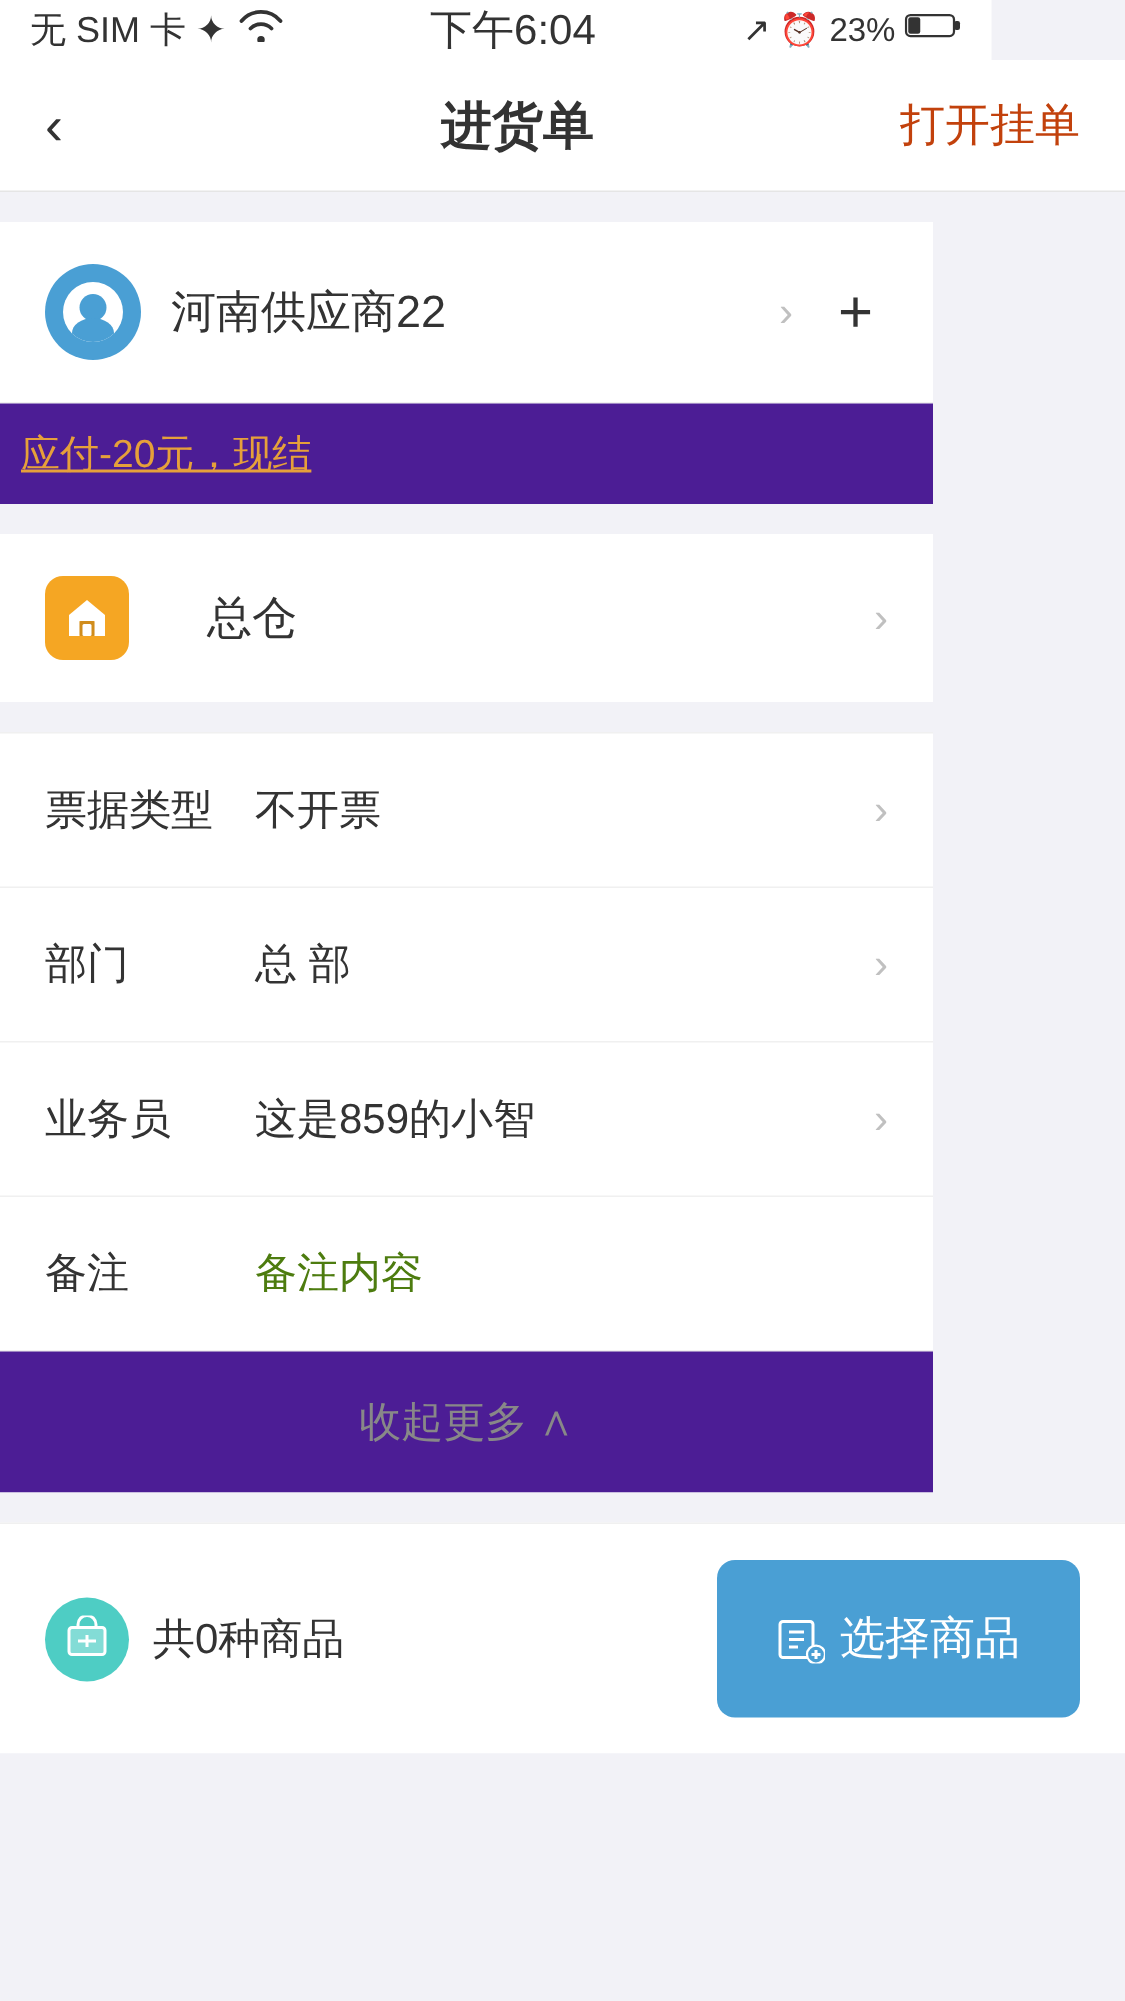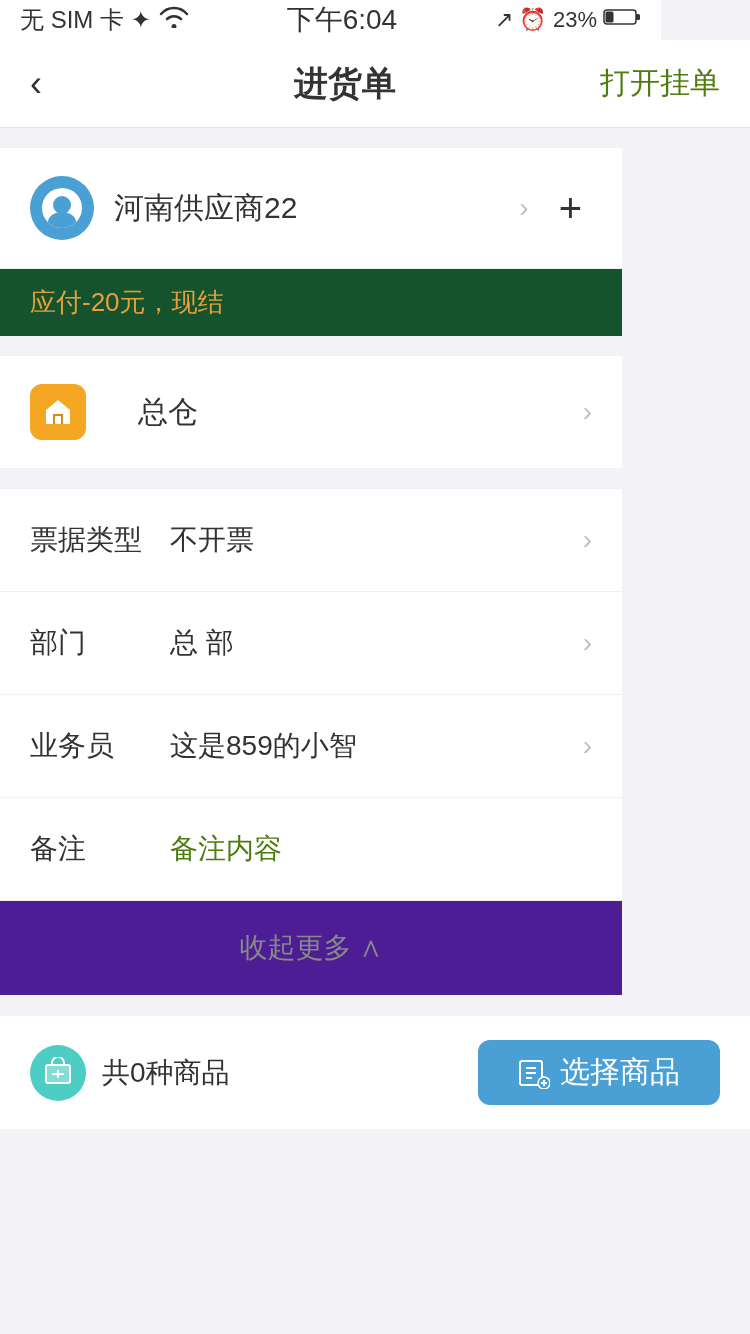--- a/index.html
+++ b/index.html
@@ -47,21 +47,21 @@
       cursor: pointer;
       width: 60px;
     }
     .nav-title {
       font-size: 34px;
       font-weight: 600;
       color: #333;
     }
     .nav-action {
       font-size: 30px;
-      color: #4d7c0f;
+      color: #c2410c;
       cursor: pointer;
     }
 
     
     .section-divider {
       width: 750px;
       height: 20px;
       background: #f2f2f7;
     }
 
@@ -136,24 +136,25 @@
     .add-btn {
       font-size: 40px;
       color: #333;
       font-weight: 300;
       cursor: pointer;
       padding: 0 10px;
     }
 
     
     .notice-bar {
-      background: #14532d;
-      padding: 16px 30px;
+      background: #4c1d95;
+      padding: 16px 14px;
       font-size: 26px;
       color: #e6a03a;
+      text-decoration: underline;
     }
 
     
     .warehouse-row {
       display: flex;
       align-items: center;
       padding: 28px 30px;
       gap: 32px;
     }
     .warehouse-icon {
@@ -242,21 +243,21 @@
       align-items: center;
     }
     .product-count-text {
       font-size: 28px;
       color: #333;
     }
     .select-product-btn {
       background: #4a9fd4;
       color: #fff;
       font-size: 30px;
-      padding: 12px 40px;
+      padding: 32px 40px;
       border-radius: 12px;
       cursor: pointer;
       display: flex;
       align-items: center;
       gap: 10px;
     }
     .select-product-btn svg {
       width: 32px;
       height: 32px;
       fill: #fff;

